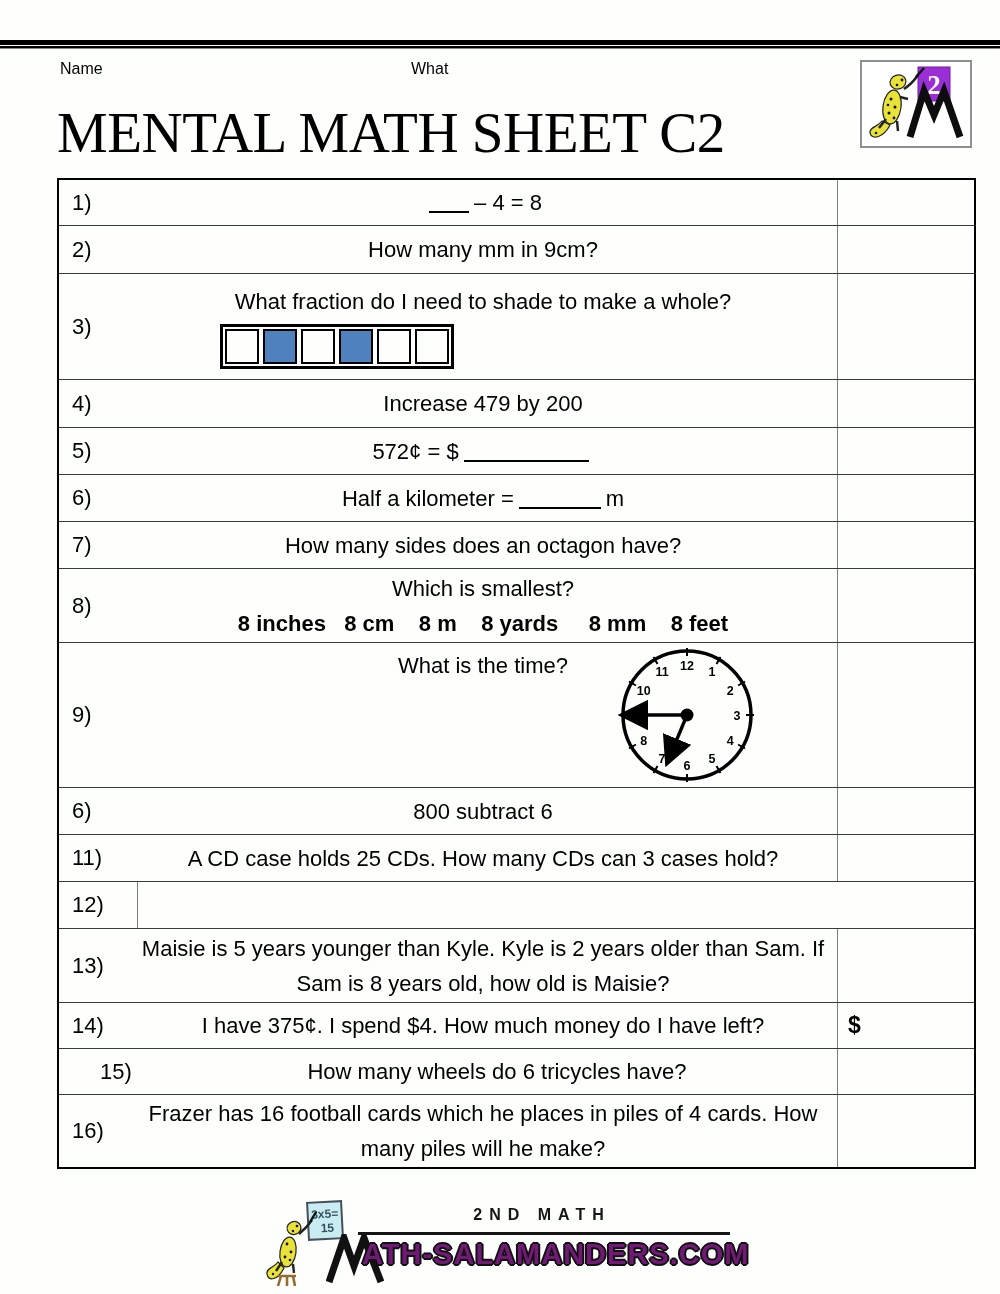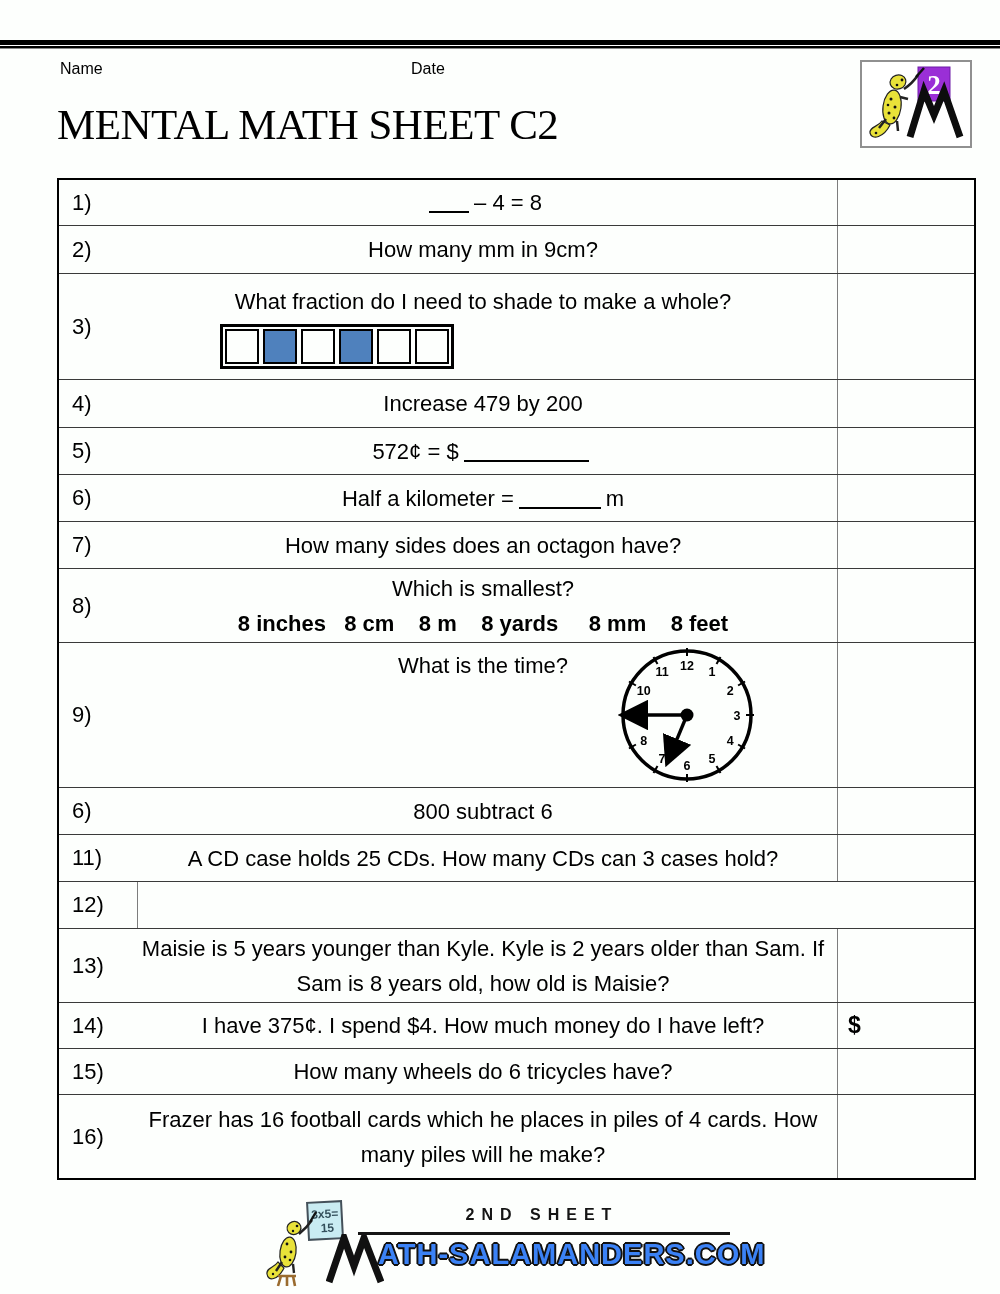--- a/index.html
+++ b/index.html
@@ -8,21 +8,21 @@
         font-family:"Liberation Sans",sans-serif;color:#000;overflow:hidden;border-radius:13px;}
 
   
   .topbar{position:absolute;left:0;top:40px;width:1000px;height:9px;
           background:linear-gradient(to bottom,#000 0 5px,#fff 5px 6px,#000 6px 8px,#8a8a8a 8px 9px);}
 
   .name-label{position:absolute;left:60px;top:60px;font-size:16px;}
   .date-label{position:absolute;left:411px;top:60px;font-size:16px;}
 
   .title{position:absolute;left:57px;top:100px;font-family:"Liberation Serif",serif;
-         font-size:43px;letter-spacing:-0.5px;color:#000;}
+         font-size:57px;letter-spacing:-0.5px;color:#000;}
 
   
   .badge{position:absolute;left:860px;top:60px;width:112px;height:88px;background:#fff;
          border:2px solid #909090;box-sizing:border-box;}
   .badge svg{display:block;margin:1px auto 0;}
 
   
   .table{position:absolute;left:57px;top:178px;width:915px;border:2px solid #000;
          box-sizing:content-box;background:#fdfffd;}
   .row{display:flex;align-items:stretch;border-top:1px solid #3a3a3a;box-sizing:border-box;}
@@ -42,34 +42,34 @@
   .fcell.shaded{background:#4f81bd;}
   .clock-wrap{position:absolute;left:480px;top:2px;}
 
   
   .footer{position:absolute;left:266px;top:1198px;width:480px;height:94px;}
   .f-sala{position:absolute;left:0;top:2px;}
   .f-m{position:absolute;left:60px;top:36px;}
   .f-grade{position:absolute;left:95px;top:8px;width:362px;text-align:center;
            font-size:16px;font-weight:bold;letter-spacing:7px;color:#151515;}
   .f-rule{position:absolute;left:92px;top:34px;width:372px;height:3px;background:#151515;}
-  .f-word{position:absolute;left:112px;top:40px;font-size:29px;font-weight:bold;
-          letter-spacing:1px;color:#3b82f6;white-space:nowrap;
+  .f-word{position:absolute;left:96px;top:40px;font-size:29px;font-weight:bold;
+          letter-spacing:1px;color:#701a75;white-space:nowrap;
           text-shadow:-2px 0 #111,2px 0 #111,0 -2px #111,0 2px #111,
                       -1px -1px #111,1px -1px #111,-1px 1px #111,1px 1px #111;}
 </style>
 </head>
 <body>
 
 <div class="page">
 
   <div class="topbar"></div>
 
   <div class="name-label">Name</div>
-  <div class="date-label">Date</div>
+  <div class="date-label">What</div>
 
   <div class="badge">
     <svg width="104" height="80" viewBox="0 0 104 80">
       <rect x="54" y="4" width="32" height="34" fill="#9a2fd6" stroke="#6f1ca8" stroke-width="1"></rect>
       <text x="70" y="31" text-anchor="middle" font-family="Liberation Serif, serif" font-size="27" font-weight="bold" fill="#ffffff">2</text>
       <polyline points="46,74 60,28 70,52 80,28 96,74" fill="none" stroke="#0d0d0d" stroke-width="7"></polyline>
       <g>
         <path d="M26,62 C20,74 8,78 6,70 C5,64 14,64 18,58 Z" fill="#e9e239" stroke="#222" stroke-width="1.2"></path>
         <ellipse cx="28" cy="44" rx="9" ry="17" fill="#e9e239" stroke="#222" stroke-width="1.2" transform="rotate(8 28 44)"></ellipse>
         <ellipse cx="34" cy="19" rx="8" ry="7" fill="#e9e239" stroke="#222" stroke-width="1.2" transform="rotate(-18 34 19)"></ellipse>
@@ -225,28 +225,28 @@
       </div>
       <div class="row" style="height: 46px;">
         <div class="num">14)</div>
         <div class="qcell">
           <div><span>I have 375¢. I spend $4. How much money do I have left?</span></div>
         </div>
         <div class="acell">
           <span>$</span>
         </div>
       </div>
-      <div class="row" style="height: 46px;">
+      <div class="row" style="height: 46px; padding-left: 28px;">
         <div class="num">15)</div>
         <div class="qcell">
           <div><span>How many wheels do 6 tricycles have?</span></div>
         </div>
         <div class="acell"></div>
       </div>
-      <div class="row" style="height: 84px;">
+      <div class="row" style="height: 73px;">
         <div class="num">16)</div>
         <div class="qcell">
           <div><span>Frazer has 16 football cards which he places in piles of 4 cards. How many piles will he make?</span></div>
         </div>
         <div class="acell"></div>
       </div>
     </div>
 
   <div class="footer">
     <svg class="f-sala" width="86" height="90" viewBox="0 0 86 90">
@@ -268,18 +268,18 @@
           <circle cx="25" cy="52" r="1.4" fill="#111"></circle>
         <circle cx="19" cy="57" r="1.4" fill="#111"></circle>
           <circle cx="24" cy="60" r="1.3" fill="#111"></circle>
         <circle cx="27" cy="31" r="1.2" fill="#111"></circle>
           <circle cx="7" cy="74" r="1.2" fill="#111"></circle>
       </g>
     </svg>
     <svg class="f-m" width="58" height="52" viewBox="0 0 58 52">
       <polyline points="3,48 18,4 28,32 38,4 55,48" fill="none" stroke="#111" stroke-width="7"></polyline>
     </svg>
-    <div class="f-grade">2ND SHEET</div>
+    <div class="f-grade">2ND MATH</div>
     <div class="f-rule"></div>
     <div class="f-word">ATH-SALAMANDERS.COM</div>
   </div>
 
 </div>
 
 </body></html>

